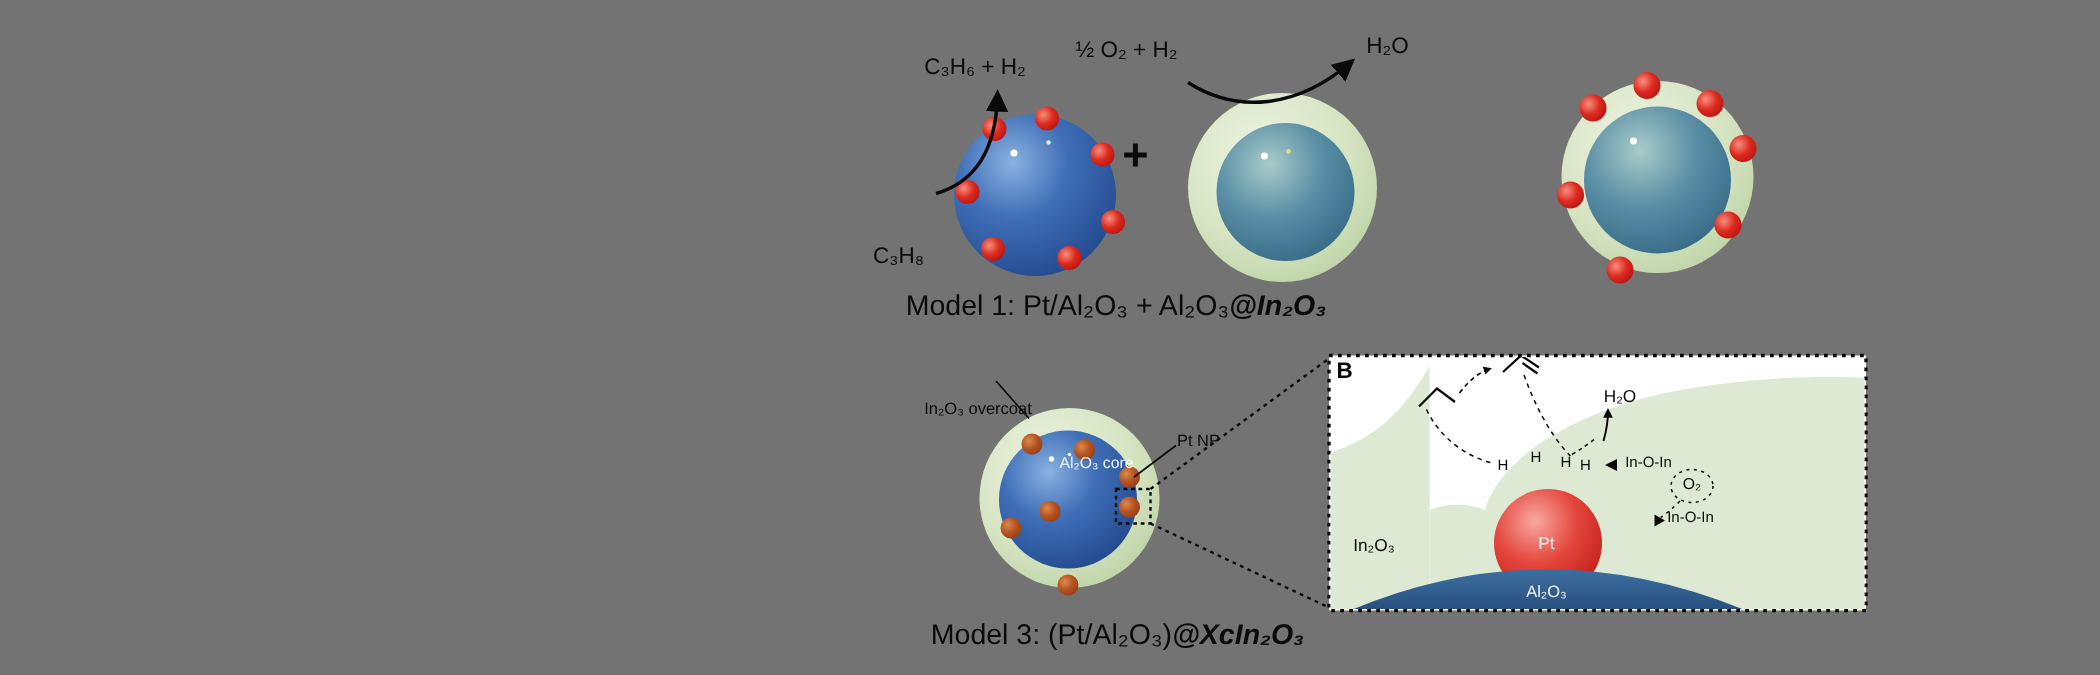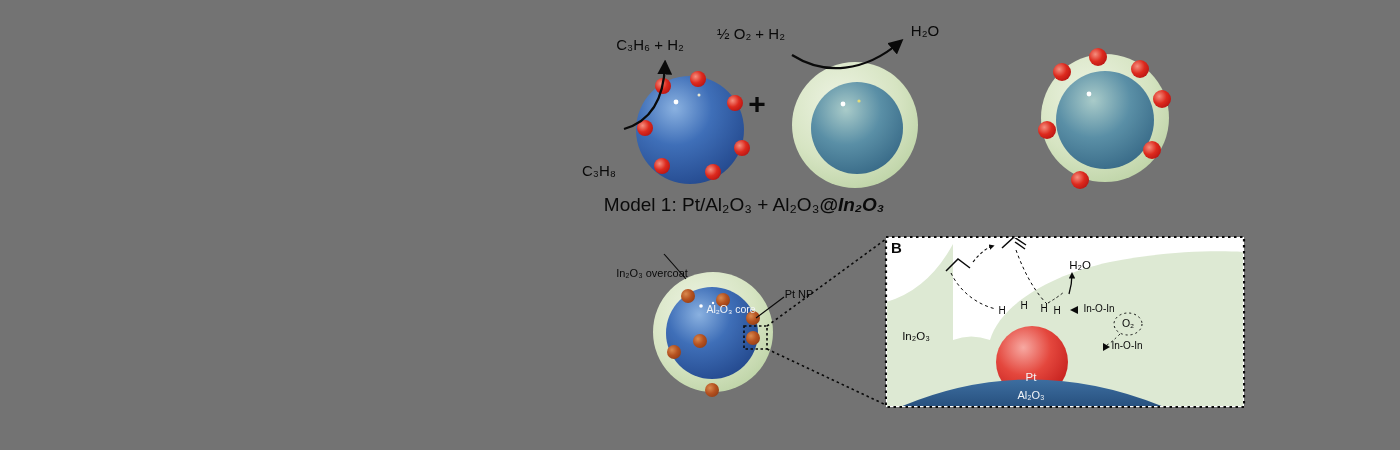--- a/index.html
+++ b/index.html
@@ -151,24 +151,25 @@
 <div class="lbl rxn" style="left:735px;top:26px;margin-left:16px;">½ O₂ + H₂</div>
 <div class="lbl rxn" style="left:925px;top:23px;">H₂O</div>
 
 <div class="lbl caption" style="left:744px;top:195px;"><span>Model 1: Pt/Al₂O₃ + Al₂O₃</span><span class="em">@In₂O₃</span></div>
 
 
 <div class="lbl small" style="left:652px;top:239px;margin-top:29px;">In₂O₃ overcoat</div>
 <div class="lbl small white" style="left:711px;top:304px;font-size:10.5px;margin-left:20px;">Al₂O₃ core</div>
 <div class="lbl small" style="left:799px;top:289px;">Pt NP</div>
 
+<div class="lbl caption" style="left:745px;top:414px;"><span>Model 3: (Pt/Al₂O₃)</span><span class="em">@XcIn₂O₃</span></div>
 
 <div class="lbl panel-b" style="left:891px;top:240px;">B</div>
-<div class="lbl small" style="left:916px;top:330px;font-size:11.5px;">In₂O₃</div>
-<div class="lbl small white" style="left:1031px;top:357px;font-size:11.5px;margin-top:14px;">Pt</div>
+<div class="lbl small" style="left:916px;top:358px;font-size:11.5px;">In₂O₃</div>
+<div class="lbl small white" style="left:1031px;top:357px;font-size:11.5px;">Pt</div>
 <div class="lbl small white" style="left:1031px;top:390px;">Al₂O₃</div>
 <div class="lbl small" style="left:1080px;top:259px;font-size:11.5px;">H₂O</div>
 <div class="lbl tiny" style="left:1002px;top:306px;">H</div>
 <div class="lbl tiny" style="left:1024px;top:301px;">H</div>
 <div class="lbl tiny" style="left:1044px;top:304px;">H</div>
 <div class="lbl tiny" style="left:1057px;top:306px;">H</div>
 <div class="lbl tiny" style="left:1099px;top:304px;">In-O-In</div>
 <div class="lbl tiny" style="left:1128px;top:318px;font-size:10.5px;">O₂</div>
 <div class="lbl tiny" style="left:1127px;top:341px;">In-O-In</div>
 

